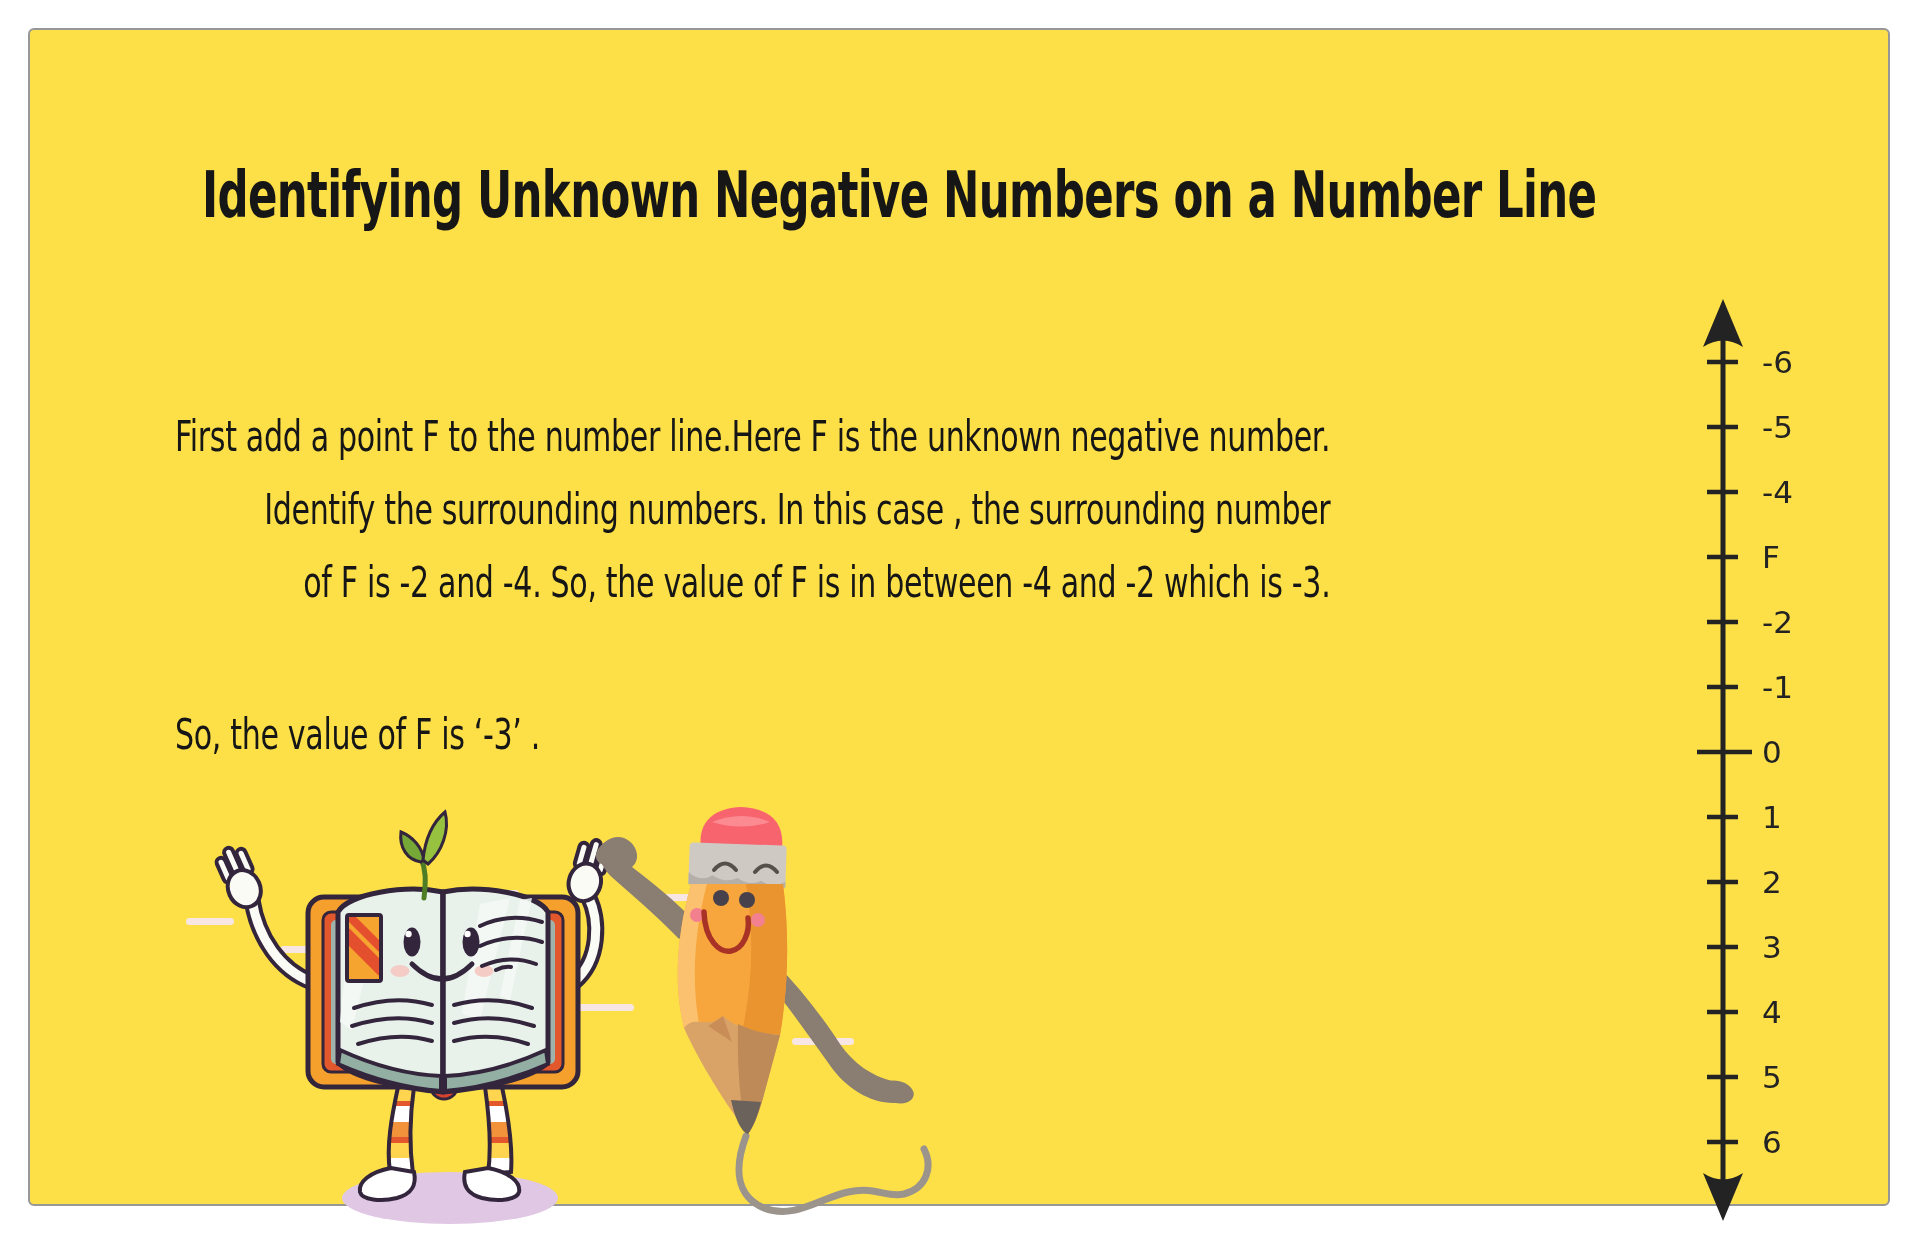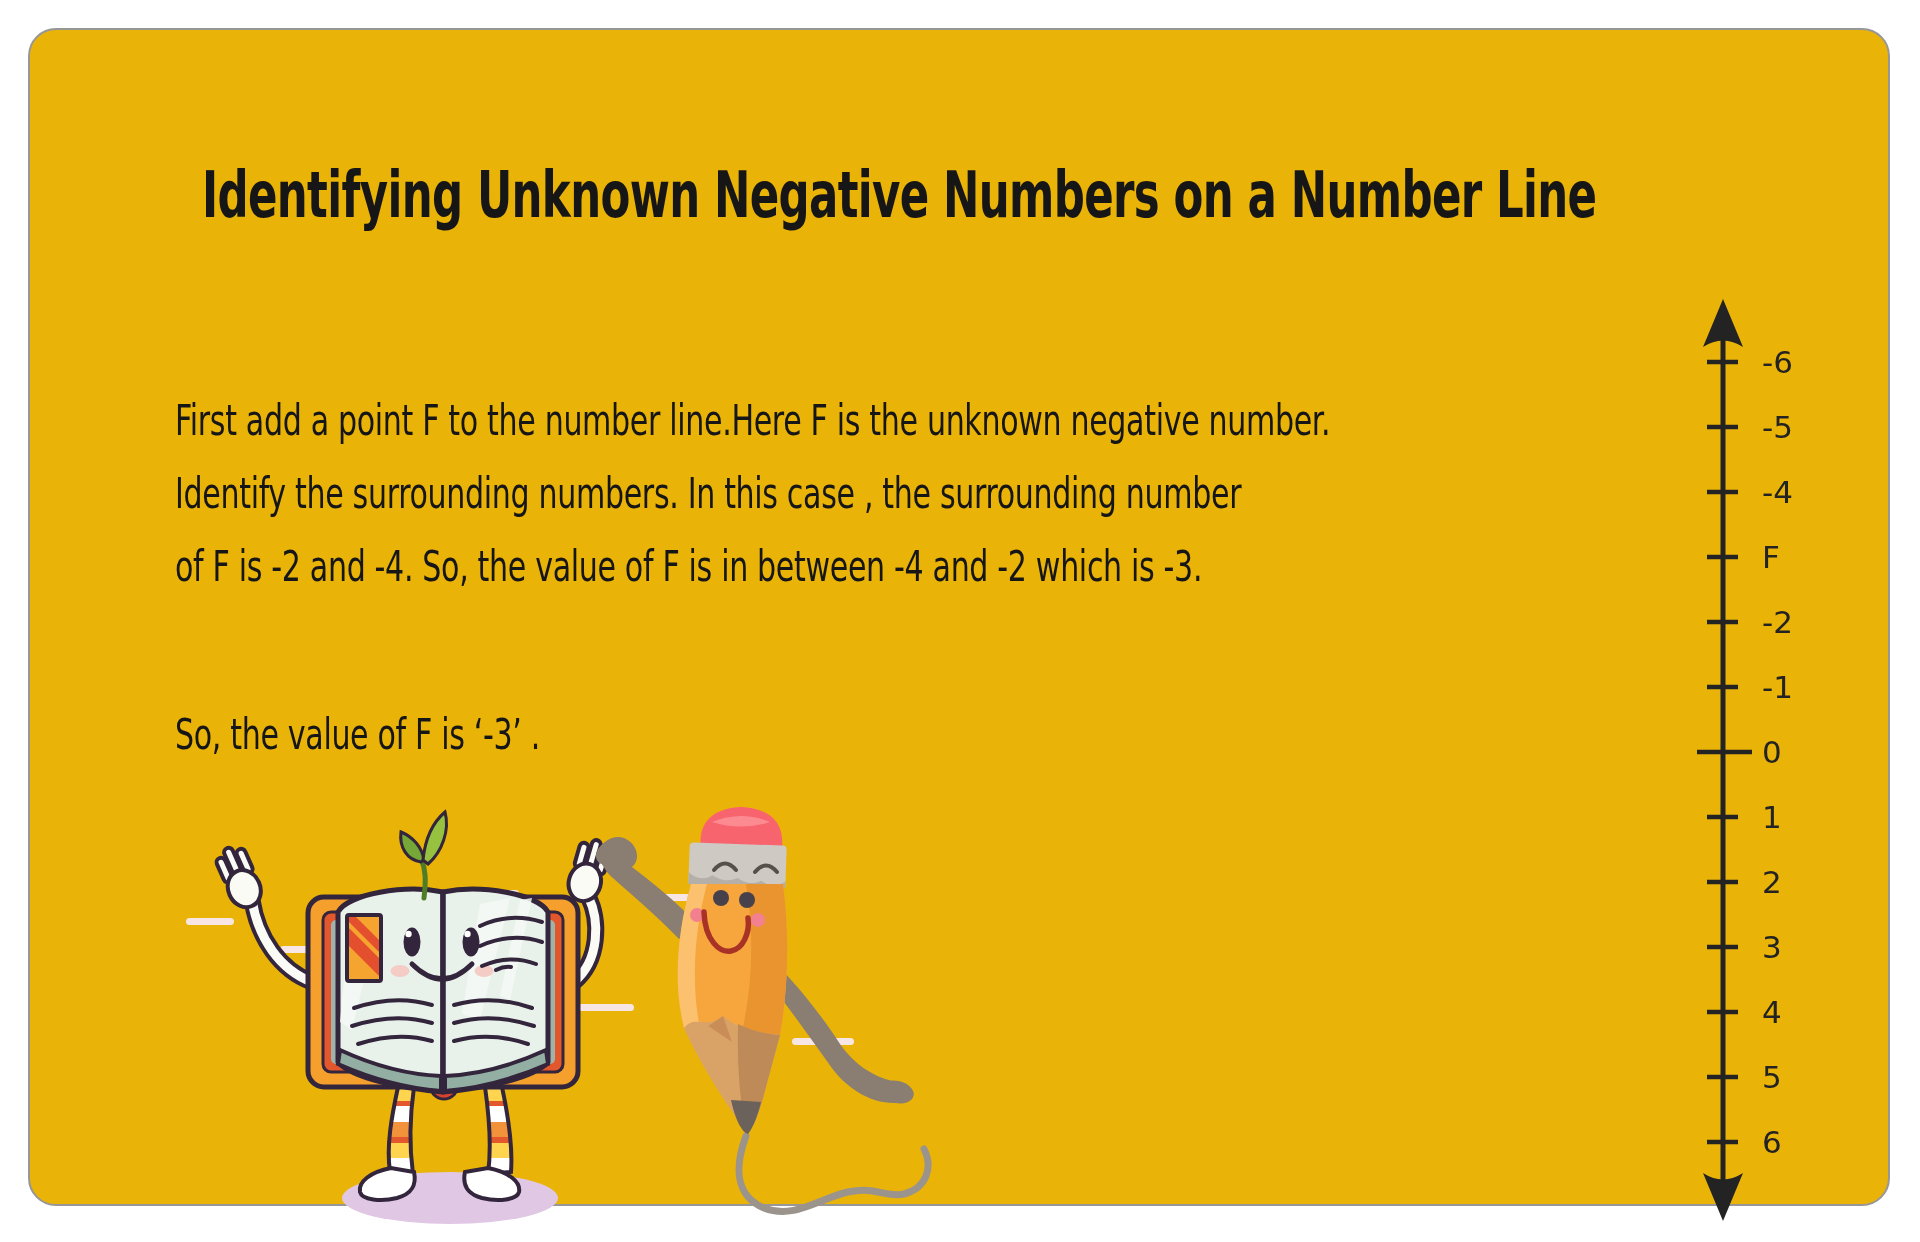--- a/index.html
+++ b/index.html
@@ -2,28 +2,28 @@
 <html><head>
 <meta charset="utf-8">
 <style>
   html,body{margin:0;padding:0;background:#ffffff;}
   .stage{
     position:relative;width:1920px;height:1242px;background:#ffffff;overflow:hidden;
     font-family:"DejaVu Sans",sans-serif;color:#232323;
   }
   .card{
     position:absolute;left:28px;top:28px;width:1862px;height:1178px;
-    border:2px solid #979797;border-radius:28px;background:#eab308;box-sizing:border-box;
+    border:2px solid #979797;border-radius:6px;background:#fde047;box-sizing:border-box;
   }
   .title{
     position:absolute;left:172px;top:128px;margin:0;
     font-size:64px;font-weight:600;letter-spacing:-1px;white-space:nowrap;
     transform:scaleX(0.68);transform-origin:left top;color:#161616;
   }
-  .para{position:absolute;left:145px;top:354px;}
+  .para{position:absolute;left:145px;top:370px;text-align:right;}
   .para .line{
     font-size:43px;line-height:73px;white-space:nowrap;letter-spacing:-0.5px;
     transform:scaleX(0.70);transform-origin:left top;color:#161616;
   }
   .conclusion{
     position:absolute;left:145px;top:668px;
     font-size:43px;line-height:73px;white-space:nowrap;letter-spacing:-0.5px;
     transform:scaleX(0.70);transform-origin:left top;color:#161616;
   }
   .mascots{position:absolute;left:150px;top:770px;width:780px;height:425px;}

